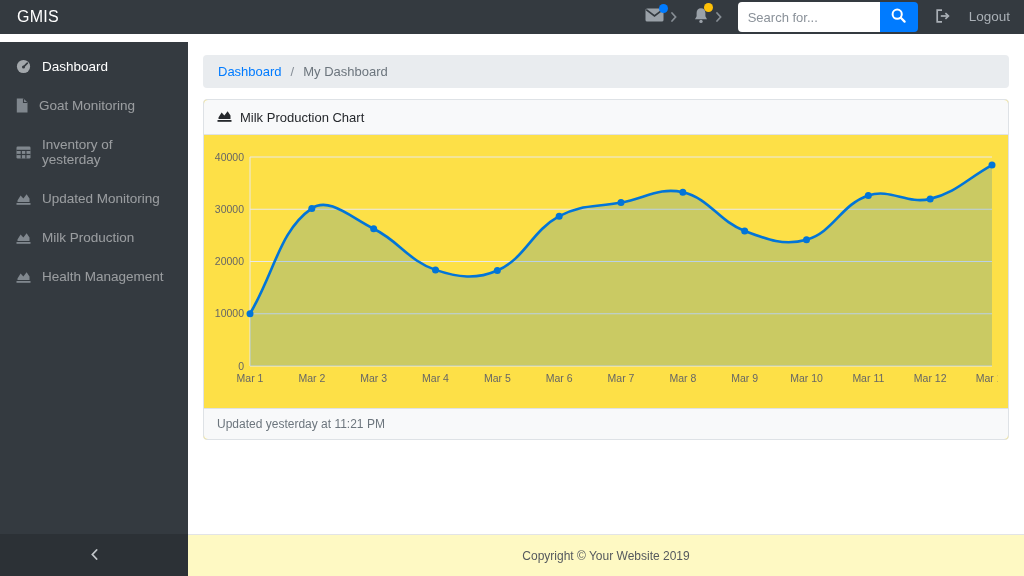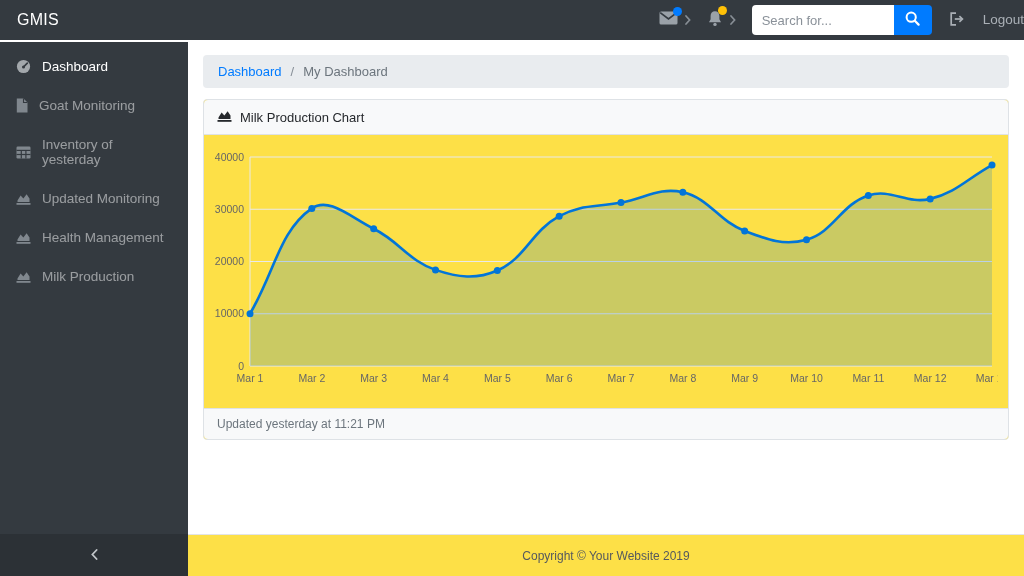--- a/index.html
+++ b/index.html
@@ -1,22 +1,22 @@
 <!DOCTYPE html>
 <html><head>
 <meta charset="utf-8">
 <style>
   * { margin:0; padding:0; box-sizing:border-box; }
   html,body { width:1024px; height:576px; }
   body { font-family:"Liberation Sans", sans-serif; background:#fff; position:relative; overflow:hidden; }
 
   
-  .topnav { position:absolute; top:0; left:0; width:1024px; height:40px; background:#343a40; display:flex; align-items:center; z-index:5; }
+  .topnav { position:absolute; top:0; left:0; width:1024px; height:34px; background:#343a40; display:flex; align-items:center; z-index:5; }
   .brand { color:#fff; font-size:16px; letter-spacing:.3px; padding-left:17px; width:180px; cursor:pointer; }
-  .nav-right { margin-left:auto; display:flex; align-items:center; }
+  .nav-right { margin-left:auto; display:flex; align-items:center; padding-right:14px; }
   .nav-ico-wrap { position:relative; display:flex; align-items:center; cursor:pointer; }
   .badge-dot { position:absolute; top:-4px; right:-4px; width:9px; height:9px; border-radius:50%; }
   .caret { margin:0 16px 0 7px; display:flex; align-items:center; }
   .search-group { display:flex; height:30px; }
   .search-input { width:142px; height:30px; border:none; border-radius:4px 0 0 4px; padding:0 10px; font-size:13px; font-family:"Liberation Sans",sans-serif; color:#495057; outline:none; }
   .search-input::placeholder { color:#8a9199; }
   .search-btn { width:38px; height:30px; background:#007bff; border:none; border-radius:0 4px 4px 0; display:flex; align-items:center; justify-content:center; cursor:pointer; }
   .logout { display:flex; gap:19px; color:#aab0b6; font-size:13.5px; margin-left:17px; cursor:pointer; }
 
   
@@ -32,21 +32,21 @@
   .breadcrumb { background:#e9ecef; border-radius:4px; padding:9px 15px; font-size:13px; display:flex; align-items:center; gap:9px; margin-bottom:11px; }
   .breadcrumb .bc-link { color:#007bff; text-decoration:none; cursor:pointer; }
   .breadcrumb .bc-sep { color:#868e96; }
   .breadcrumb .bc-current { color:#6c757d; }
 
   .card { border:1px solid #dee2e6; border-radius:4px; background:#fde047; }
   .card-header { background:#f8f9fa; border-bottom:1px solid #dee2e6; border-radius:4px 4px 0 0; padding:9px 13px; display:flex; align-items:center; gap:8px; font-size:13px; color:#25282c; }
   .card-body { padding:10px; }
   .card-footer { background:#f8f9fa; border-top:1px solid #dee2e6; border-radius:0 0 4px 4px; padding:8px 13px; font-size:12px; color:#6c757d; }
 
-  .page-footer { position:absolute; top:534px; left:188px; width:836px; height:42px; background:#fde047; border-top:1px solid #e2e4e7; display:flex; align-items:center; justify-content:center; font-size:12px; color:#55595e; }
+  .page-footer { position:absolute; top:534px; left:188px; width:836px; height:42px; background:#fef9c3; border-top:1px solid #e2e4e7; display:flex; align-items:center; justify-content:center; font-size:12px; color:#55595e; }
 </style>
 </head>
 <body>
 
 <div class="topnav">
   <div class="brand">GMIS</div>
   <div class="nav-right">
 
     <div class="nav-ico-wrap">
       <span>
@@ -144,30 +144,30 @@
     </span>
     <span>Updated Monitoring</span>
   </div>
   <div class="sidebar-item">
     <span class="s-icon">
       <svg width="15" height="13" viewBox="0 0 15 13">
           <path d="M1.5 10 L1.5 8.6 L4.6 3.6 L7.4 6.6 L10.6 2.2 L13.5 6.4 L13.5 10 Z" fill="#9aa1a8"></path>
           <rect x="0.5" y="11" width="14" height="1.8" fill="#9aa1a8"></rect>
         </svg>
     </span>
-    <span>Health Management</span>
+    <span>Milk Production</span>
   </div>
   <div class="sidebar-item">
     <span class="s-icon">
       <svg width="15" height="13" viewBox="0 0 15 13">
           <path d="M1.5 10 L1.5 8.6 L4.6 3.6 L7.4 6.6 L10.6 2.2 L13.5 6.4 L13.5 10 Z" fill="#9aa1a8"></path>
           <rect x="0.5" y="11" width="14" height="1.8" fill="#9aa1a8"></rect>
         </svg>
     </span>
-    <span>Milk Production</span>
+    <span>Health Management</span>
   </div>
 </div>
 
 <div class="sidebar-footer">
   <div class="collapse-btn">
     <span>
       <svg width="7" height="11" viewBox="0 0 7 11">
           <polyline points="5.6,1 1.4,5.5 5.6,10" stroke="#c2c6ca" stroke-width="1.8" fill="none" stroke-linecap="round"></polyline>
         </svg>
     </span>

